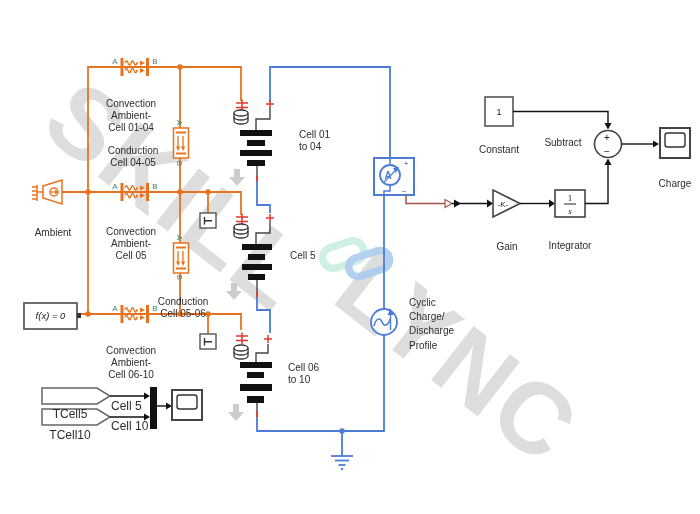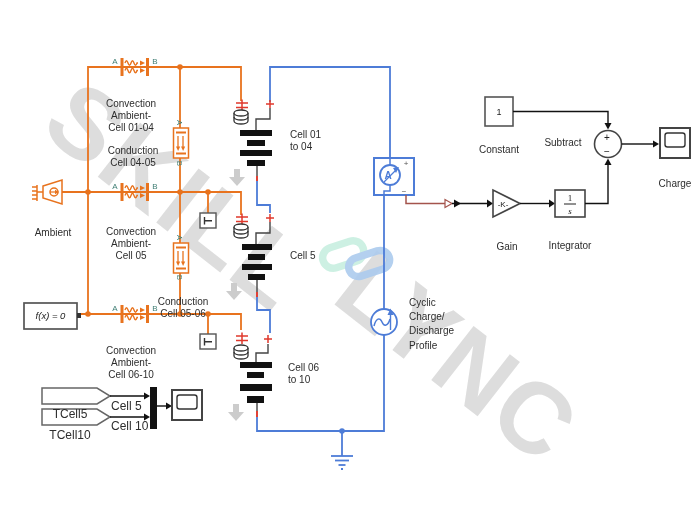--- a/index.html
+++ b/index.html
@@ -298,21 +298,21 @@
 Ambient-
 Cell 05</div>
   <div class="lbl center" style="left:148px;top:280px;width:70px;">Conduction
 Cell 05-06</div>
   <div class="lbl center" style="left:94px;top:329px;width:74px;">Convection
 Ambient-
 Cell 06-10</div>
   <div class="lbl center" style="left:28px;top:211px;width:50px;">Ambient</div>
   <div class="fxtext">f(x) = 0</div>
 
-  <div class="lbl" style="left:290px;top:129px;width:46px;">Cell 01
+  <div class="lbl" style="left:299px;top:129px;width:46px;">Cell 01
 to 04</div>
   <div class="lbl" style="left:290px;top:250px;width:40px;">Cell 5</div>
   <div class="lbl" style="left:288px;top:362px;width:46px;">Cell 06
 to 10</div>
 
   <div class="lbl" style="left:409px;top:296px;width:70px;line-height:1.42;">Cyclic
 Charge/
 Discharge
 Profile</div>
 

